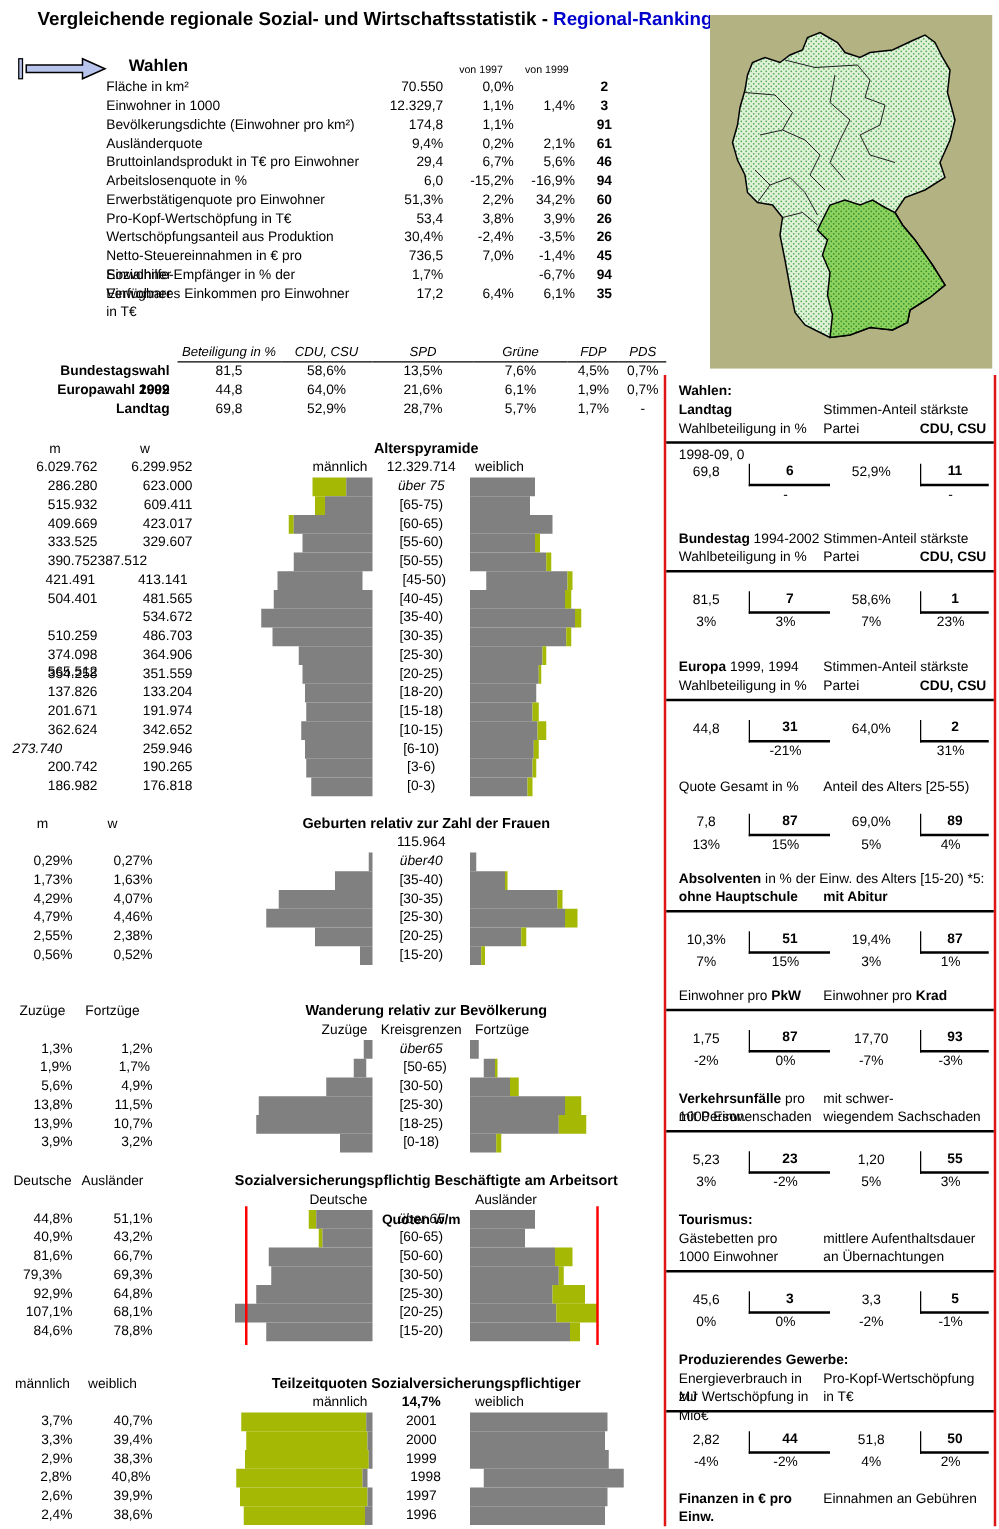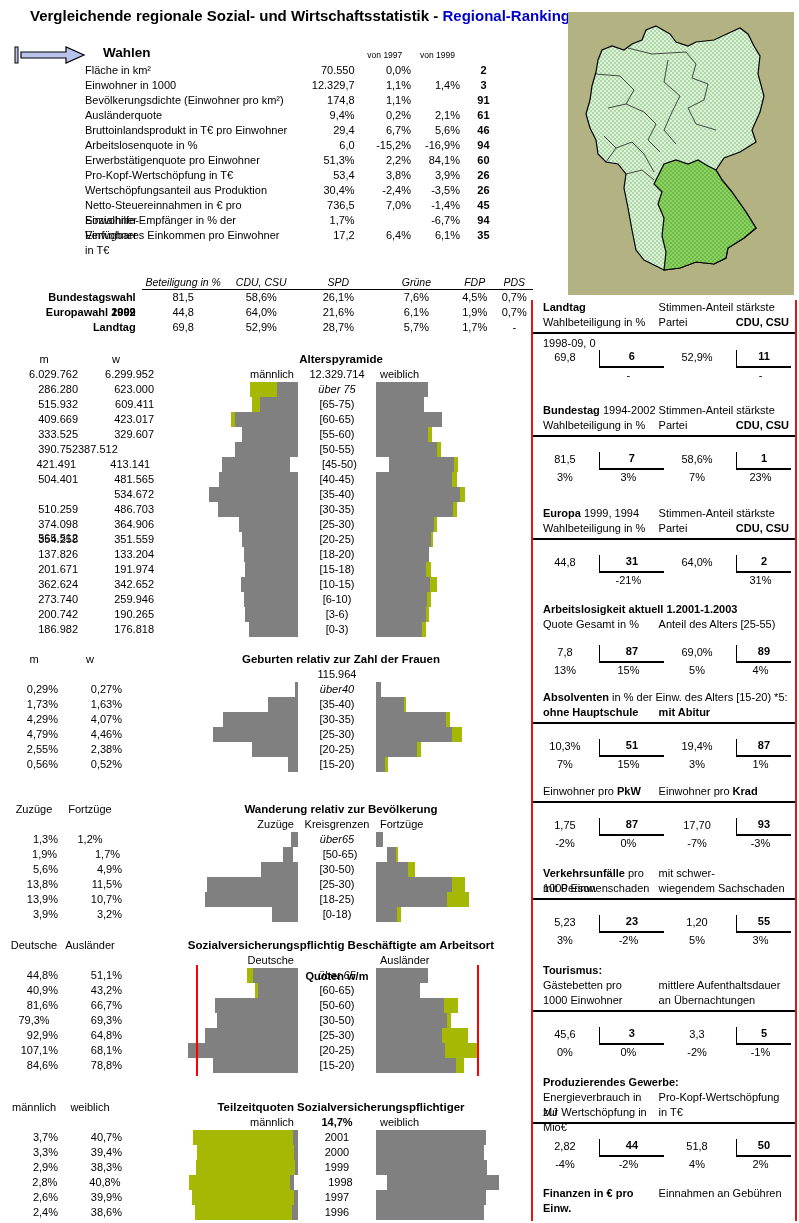--- a/index.html
+++ b/index.html
@@ -136,21 +136,21 @@
       <div class="ci-label">Arbeitslosenquote in %</div>
       <div class="ci-wert">6,0</div>
       <div class="ci-trend">-15,2%</div>
       <div class="ci-ver">-16,9%</div>
       <div class="ci-rang">94</div>
     </div>
     <div class="ind-row">
       <div class="ci-label">Erwerbstätigenquote pro Einwohner</div>
       <div class="ci-wert">51,3%</div>
       <div class="ci-trend">2,2%</div>
-      <div class="ci-ver">84,1%</div>
+      <div class="ci-ver">34,2%</div>
       <div class="ci-rang">60</div>
     </div>
     <div class="ind-row">
       <div class="ci-label">Pro-Kopf-Wertschöpfung in T€</div>
       <div class="ci-wert">53,4</div>
       <div class="ci-trend">3,8%</div>
       <div class="ci-ver">3,9%</div>
       <div class="ci-rang">26</div>
     </div>
     <div class="ind-row">
@@ -223,21 +223,21 @@
       <div class="ce2 hcell">CDU, CSU</div>
       <div class="ce3 hcell">SPD</div>
       <div class="ce4 hcell">Grüne</div>
       <div class="ce5 hcell">FDP</div>
       <div class="ce6 hcell">PDS</div>
     </div>
     <div class="el-row">
       <div class="ce0">Bundestagswahl 2002</div>
       <div class="ce1">81,5</div>
       <div class="ce2">58,6%</div>
-      <div class="ce3">26,1%</div>
+      <div class="ce3">13,5%</div>
       <div class="ce4">7,6%</div>
       <div class="ce5">4,5%</div>
       <div class="ce6">0,7%</div>
     </div>
     <div class="el-row">
       <div class="ce0">Europawahl 1999</div>
       <div class="ce1">44,8</div>
       <div class="ce2">64,0%</div>
       <div class="ce3">21,6%</div>
       <div class="ce4">6,1%</div>
@@ -446,21 +446,21 @@
         <div class="bars male" style="width: 122px;">
           <div class="seg-gray" style="width: 57px;"></div>
         </div>
         <div class="cc" style="width: 78px;">[10-15)</div>
         <div class="bars" style="width: 130px;">
           <div class="seg-gray" style="width: 54px;"></div>
           <div class="seg-green" style="width: 7px;"></div>
         </div>
       </div>
       <div class="crow">
-        <div class="cl-m" style="width: 68px; text-align: right;">273.740</div>
+        <div class="cl-m" style="width: 68px; text-align: left; font-style: italic;">273.740</div>
         <div class="cl-w" style="width: 76px; text-align: right;">259.946</div>
         <div style="width: 22px;"></div>
         <div class="bars male" style="width: 122px;">
           <div class="seg-gray" style="width: 54px;"></div>
         </div>
         <div class="cc" style="width: 78px;">[6-10)</div>
         <div class="bars" style="width: 130px;">
           <div class="seg-gray" style="width: 51px;"></div>
           <div class="seg-green" style="width: 4px;"></div>
         </div>
@@ -595,21 +595,21 @@
       <div class="cline">
         <div class="cl-m" style="width: 48px; text-align: right;"></div>
         <div class="cl-w" style="width: 64px; text-align: right;"></div>
         <div style="width: 54px;"></div>
         <div style="width: 122px; text-align: right; padding-right: 4px; box-sizing: border-box;">Zuzüge</div>
         <div class="cc" style="width: 78px;">Kreisgrenzen</div>
         <div style="width: 130px; padding-left: 4px; box-sizing: border-box;">Fortzüge</div>
       </div>
       <div class="crow">
         <div class="cl-m" style="width: 48px; text-align: right;">1,3%</div>
-        <div class="cl-w" style="width: 64px; text-align: center;">1,2%</div>
+        <div class="cl-w" style="width: 64px; text-align: right;">1,2%</div>
         <div style="width: 54px;"></div>
         <div class="bars male" style="width: 122px;">
           <div class="seg-gray" style="width: 7px;"></div>
         </div>
         <div class="cc i" style="width: 78px;">über65</div>
         <div class="bars" style="width: 130px;">
           <div class="seg-gray" style="width: 7px;"></div>
         </div>
       </div>
       <div class="crow">
@@ -877,20 +877,25 @@
         </div>
         <div class="cc" style="width: 78px;">1996</div>
         <div class="bars" style="width: 130px;">
           <div class="seg-gray" style="width: 108px;"></div>
         </div>
       </div>
     </div>
   </div>
 
 <div class="abs" id="right-panel">
+    <div class="rp-block" style="margin-top: 6px;">
+      <div class="rp-line">
+        <div class="rp-l" style="width: 100%;"><span class="b">Wahlen:</span></div>
+      </div>
+    </div>
     <div class="rp-block" style="margin-top: 0px;">
       <div class="rp-line">
         <div class="rp-l"><span class="b">Landtag</span></div>
         <div class="rp-r lft"><span>Stimmen-Anteil stärkste</span></div>
       </div>
       <div class="rp-line">
         <div class="rp-l"><span>Wahlbeteiligung in %</span></div>
         <div class="rp-m"><span>Partei</span></div>
         <div class="rp-r"><span class="b">CDU, CSU</span></div>
       </div>
@@ -966,23 +971,20 @@
       </div>
       <div class="rp-pct">
         <div class="rv0"></div>
         <div class="rv1">-21%</div>
         <div class="rv2"></div>
         <div class="rv3">31%</div>
       </div>
     </div>
     <div class="rp-block" style="margin-top: 14px;">
       <div class="rp-line">
-        <div class="rp-l" style="width: 100%;"><span class="b">Arbeitslosigkeit aktuell 1.2001-1.2003</span></div>
-      </div>
-      <div class="rp-line">
         <div class="rp-l"><span>Quote Gesamt in %</span></div>
         <div class="rp-r lft"><span>Anteil des Alters [25-55)</span></div>
       </div>
       <div class="rp-gap"></div>
       <div class="rp-vals">
         <div class="rv0">7,8</div>
         <div class="rv1">
           <div class="rankcell">87</div>
         </div>
         <div class="rv2">69,0%</div>

